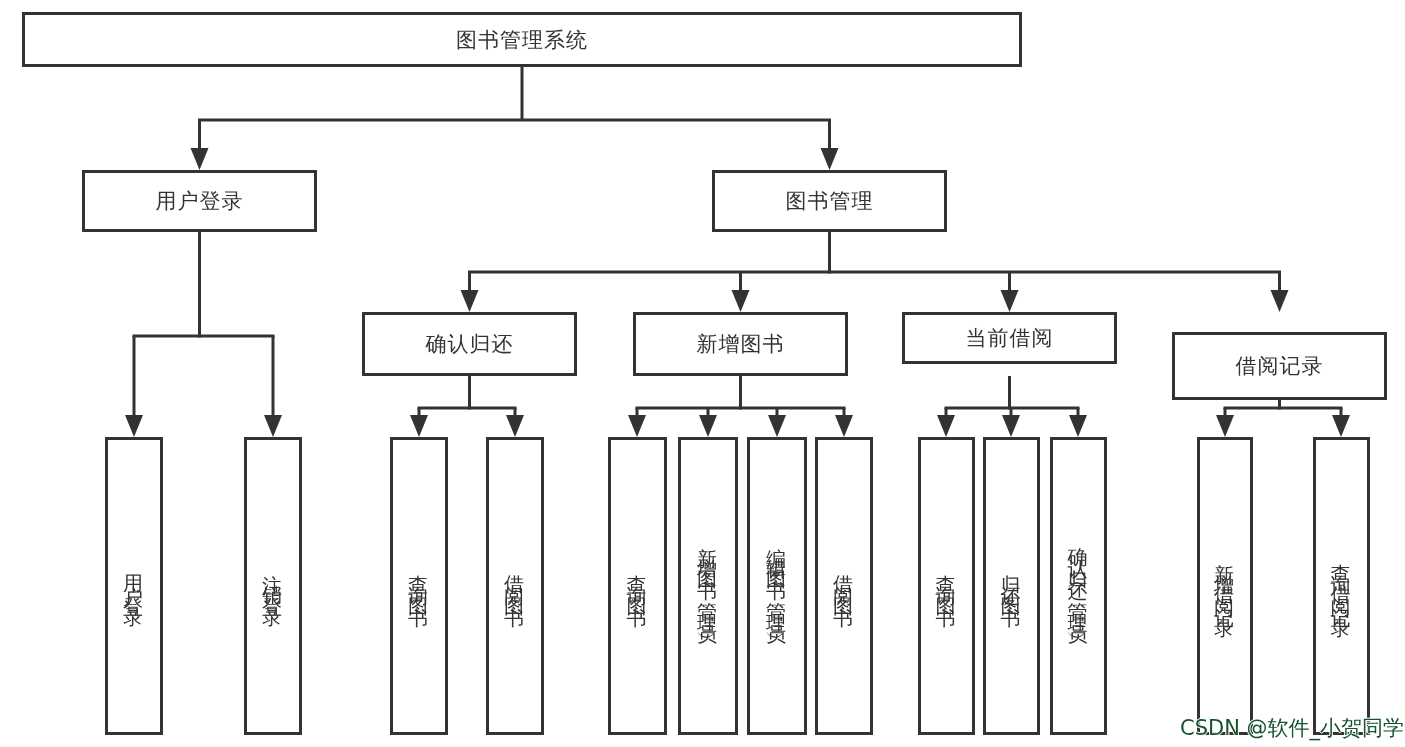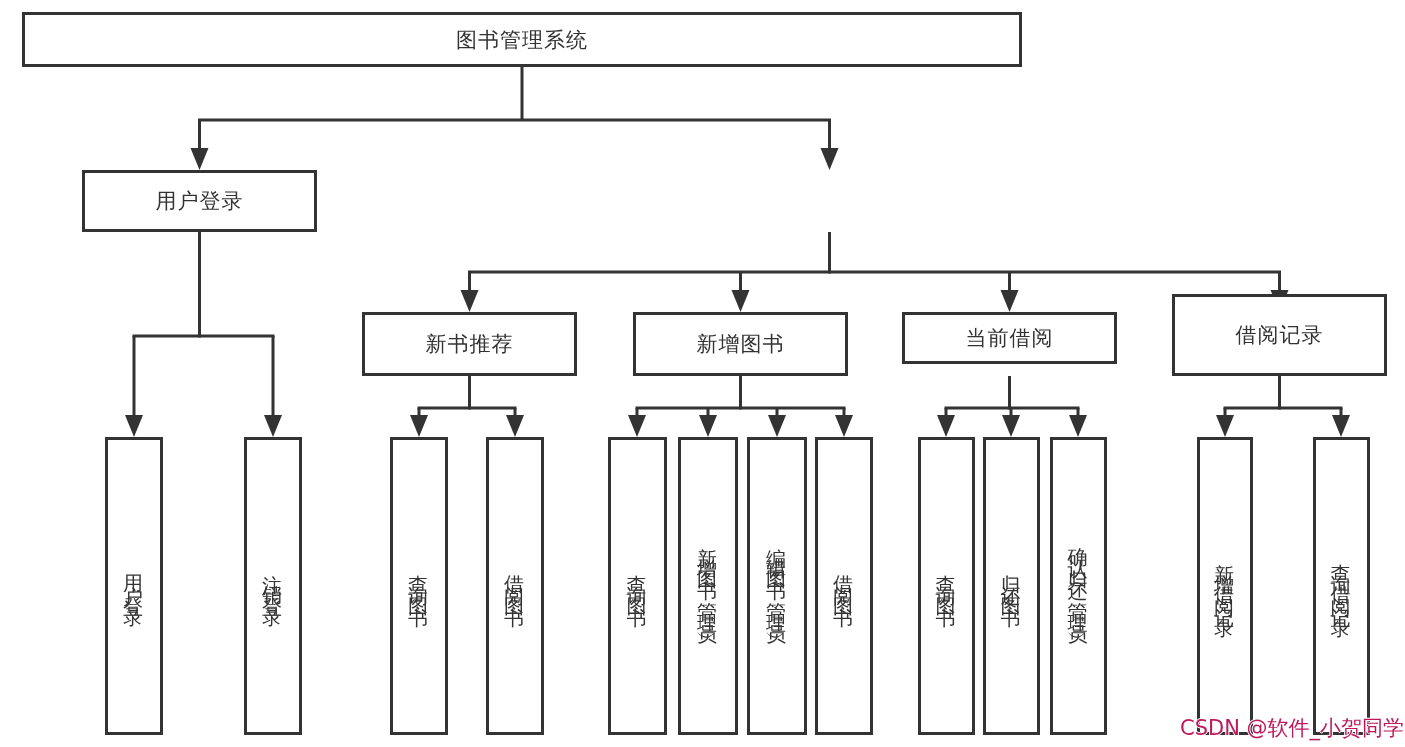--- a/index.html
+++ b/index.html
@@ -27,21 +27,21 @@
     writing-mode:vertical-rl;
     text-orientation:mixed;
     letter-spacing:11px;
     transform:translateY(-5px);
     white-space:nowrap;
   }
   .watermark{
     position:absolute;
     left:1180px;top:714px;
     font-size:21px;
-    color:#be185d;
+    color:#14532d;
     text-shadow:1px 0 0 #fff,-1px 0 0 #fff,0 1px 0 #fff,0 -1px 0 #fff;
     z-index:3;
     white-space:nowrap;
   }
 </style>
 </head>
 <body>
 
 <div class="stage">
 
@@ -114,25 +114,26 @@
       <polygon points="1069,415 1087,415 1078,437"></polygon>
 
       <polygon points="1216,415 1234,415 1225,437"></polygon>
       <polygon points="1332,415 1350,415 1341,437"></polygon>
     </g>
   </svg>
 
   <div class="box h" style="left:22px;top:12px;width:1000px;height:55px">图书管理系统</div>
 
   <div class="box h" style="left:82px;top:170px;width:235px;height:62px">用户登录</div>
+  <div class="box h" style="left:712px;top:170px;width:235px;height:62px">图书管理</div>
 
-  <div class="box h" style="left:362px;top:312px;width:215px;height:64px">新书推荐</div>
+  <div class="box h" style="left:362px;top:312px;width:215px;height:64px">确认归还</div>
   <div class="box h" style="left:633px;top:312px;width:215px;height:64px">新增图书</div>
   <div class="box h" style="left:902px;top:312px;width:215px;height:52px">当前借阅</div>
-  <div class="box h" style="left:1172px;top:294px;width:215px;height:82px">借阅记录</div>
+  <div class="box h" style="left:1172px;top:332px;width:215px;height:68px">借阅记录</div>
 
   <div class="box v" style="left:105px;top:437px;width:58px;height:298px">
     <span class="vtxt">用户登录</span>
   </div>
   <div class="box v" style="left:244px;top:437px;width:58px;height:298px">
     <span class="vtxt">注销登录</span>
   </div>
 
   <div class="box v" style="left:390px;top:437px;width:58px;height:298px">
     <span class="vtxt">查询图书</span>

